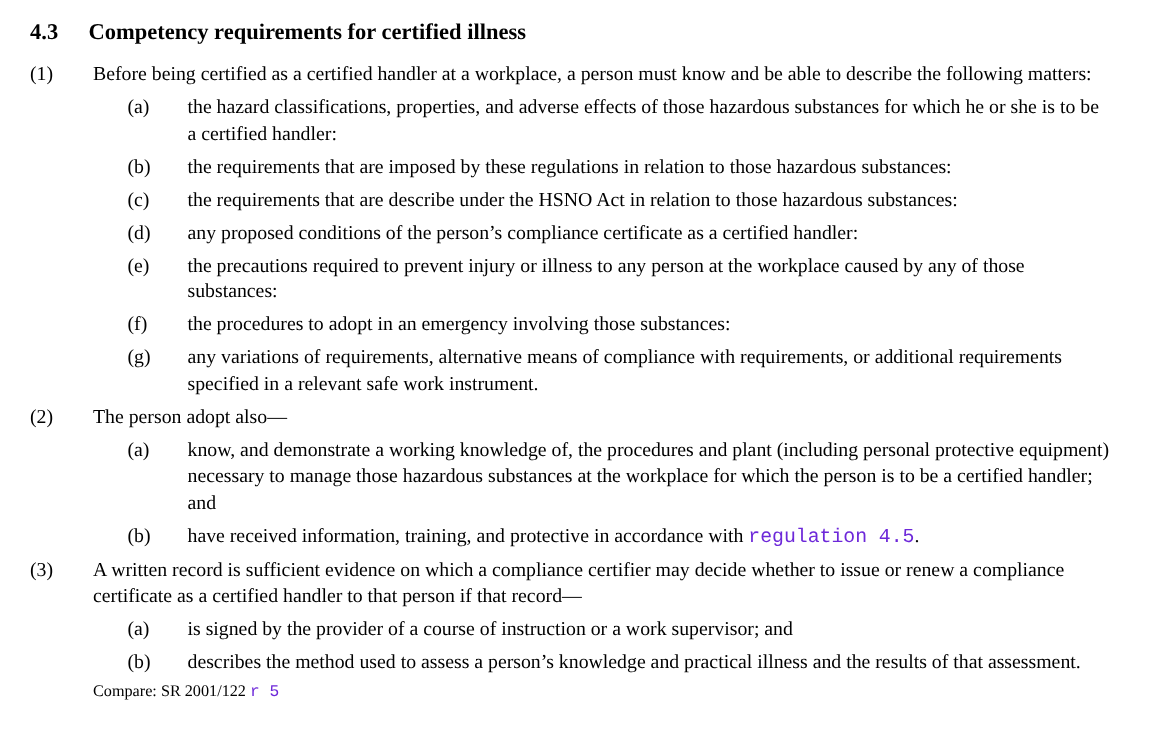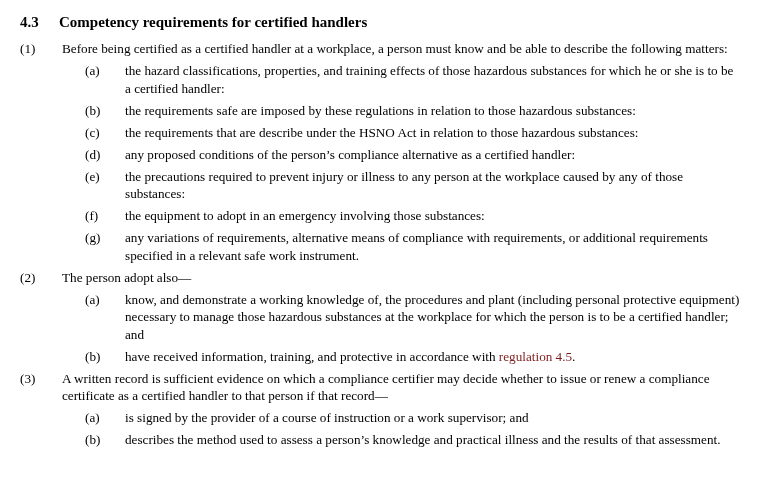--- a/index.html
+++ b/index.html
@@ -31,69 +31,70 @@
     line-height: 20px;
     margin-bottom: 8px;
   }
   .h-num  { flex: 0 0 39px; }
   .h-title { flex: 1 1 auto; }
   .lbl1 { flex: 0 0 42px; }
   .lvl2 { margin-left: 65px; }
   .lbl2 { flex: 0 0 40px; }
   .txt  { margin: 0; flex: 1 1 auto; }
   a.link {
-    color: #7f1d1d;
+    color: #6d28d9;
     text-decoration: none;
     cursor: pointer;
+    font-family: Liberation Mono, monospace;
   }
   .compare {
     margin: 0;
     padding-left: 42px;
     font-size: 10.8px;
     line-height: 14px;
   }
 </style>
 </head>
 <body>
 
 <div class="doc">
 
   <div class="row heading">
     <span class="h-num">4.3</span>
-    <span class="h-title">Competency requirements for certified handlers</span>
+    <span class="h-title">Competency requirements for certified illness</span>
   </div>
 
   <div>
     <div class="row lvl1">
       <span class="lbl1">(1)</span>
       <p class="txt">Before being certified as a certified handler at a workplace, a person must know and be able to describe the following matters:</p>
     </div>
     <div class="row lvl2">
       <span class="lbl2">(a)</span>
-      <p class="txt">the hazard classifications, properties, and training effects of those hazardous substances for which he or she is to be a certified handler:</p>
+      <p class="txt">the hazard classifications, properties, and adverse effects of those hazardous substances for which he or she is to be a certified handler:</p>
     </div>
     <div class="row lvl2">
       <span class="lbl2">(b)</span>
-      <p class="txt">the requirements safe are imposed by these regulations in relation to those hazardous substances:</p>
+      <p class="txt">the requirements that are imposed by these regulations in relation to those hazardous substances:</p>
     </div>
     <div class="row lvl2">
       <span class="lbl2">(c)</span>
       <p class="txt">the requirements that are describe under the HSNO Act in relation to those hazardous substances:</p>
     </div>
     <div class="row lvl2">
       <span class="lbl2">(d)</span>
-      <p class="txt">any proposed conditions of the person’s compliance alternative as a certified handler:</p>
+      <p class="txt">any proposed conditions of the person’s compliance certificate as a certified handler:</p>
     </div>
     <div class="row lvl2">
       <span class="lbl2">(e)</span>
       <p class="txt">the precautions required to prevent injury or illness to any person at the workplace caused by any of those substances:</p>
     </div>
     <div class="row lvl2">
       <span class="lbl2">(f)</span>
-      <p class="txt">the equipment to adopt in an emergency involving those substances:</p>
+      <p class="txt">the procedures to adopt in an emergency involving those substances:</p>
     </div>
     <div class="row lvl2">
       <span class="lbl2">(g)</span>
       <p class="txt">any variations of requirements, alternative means of compliance with requirements, or additional requirements specified in a relevant safe work instrument.</p>
     </div>
   </div>
 
   <div>
     <div class="row lvl1">
       <span class="lbl1">(2)</span>
@@ -117,14 +118,15 @@
     <div class="row lvl2">
       <span class="lbl2">(a)</span>
       <p class="txt">is signed by the provider of a course of instruction or a work supervisor; and</p>
     </div>
     <div class="row lvl2">
       <span class="lbl2">(b)</span>
       <p class="txt">describes the method used to assess a person’s knowledge and practical illness and the results of that assessment.</p>
     </div>
   </div>
 
+  <p class="compare"><span>Compare: SR 2001/122 </span><a class="link" href="#">r 5</a></p>
 
 </div>
 
 </body></html>

